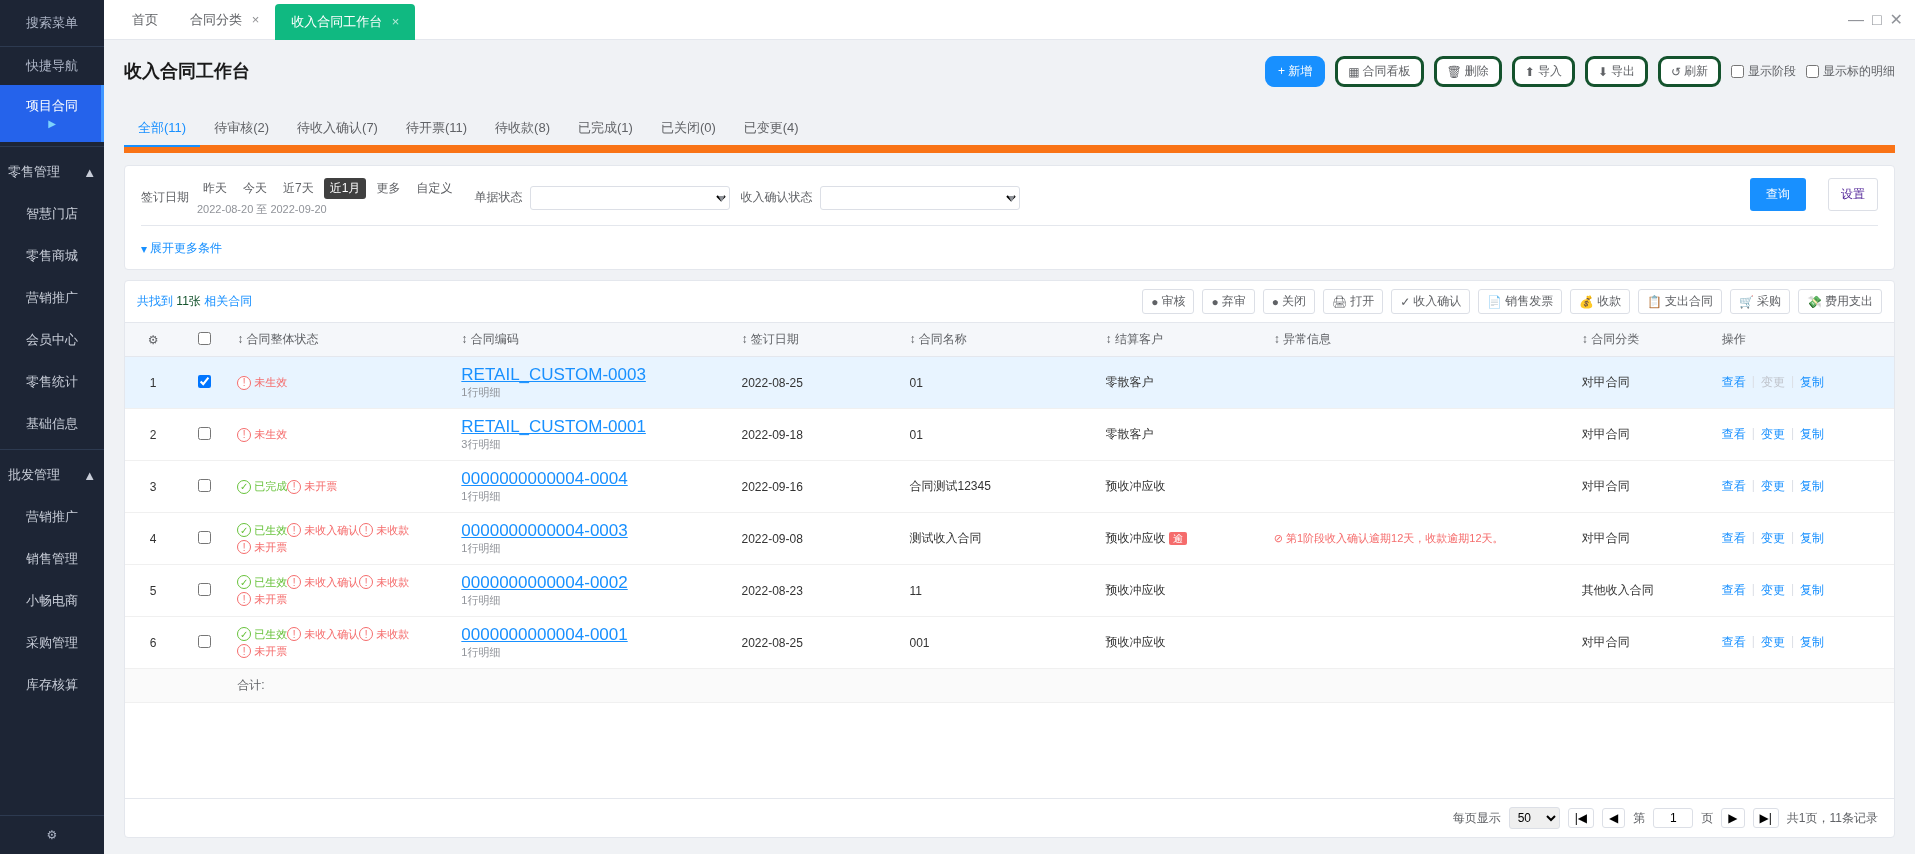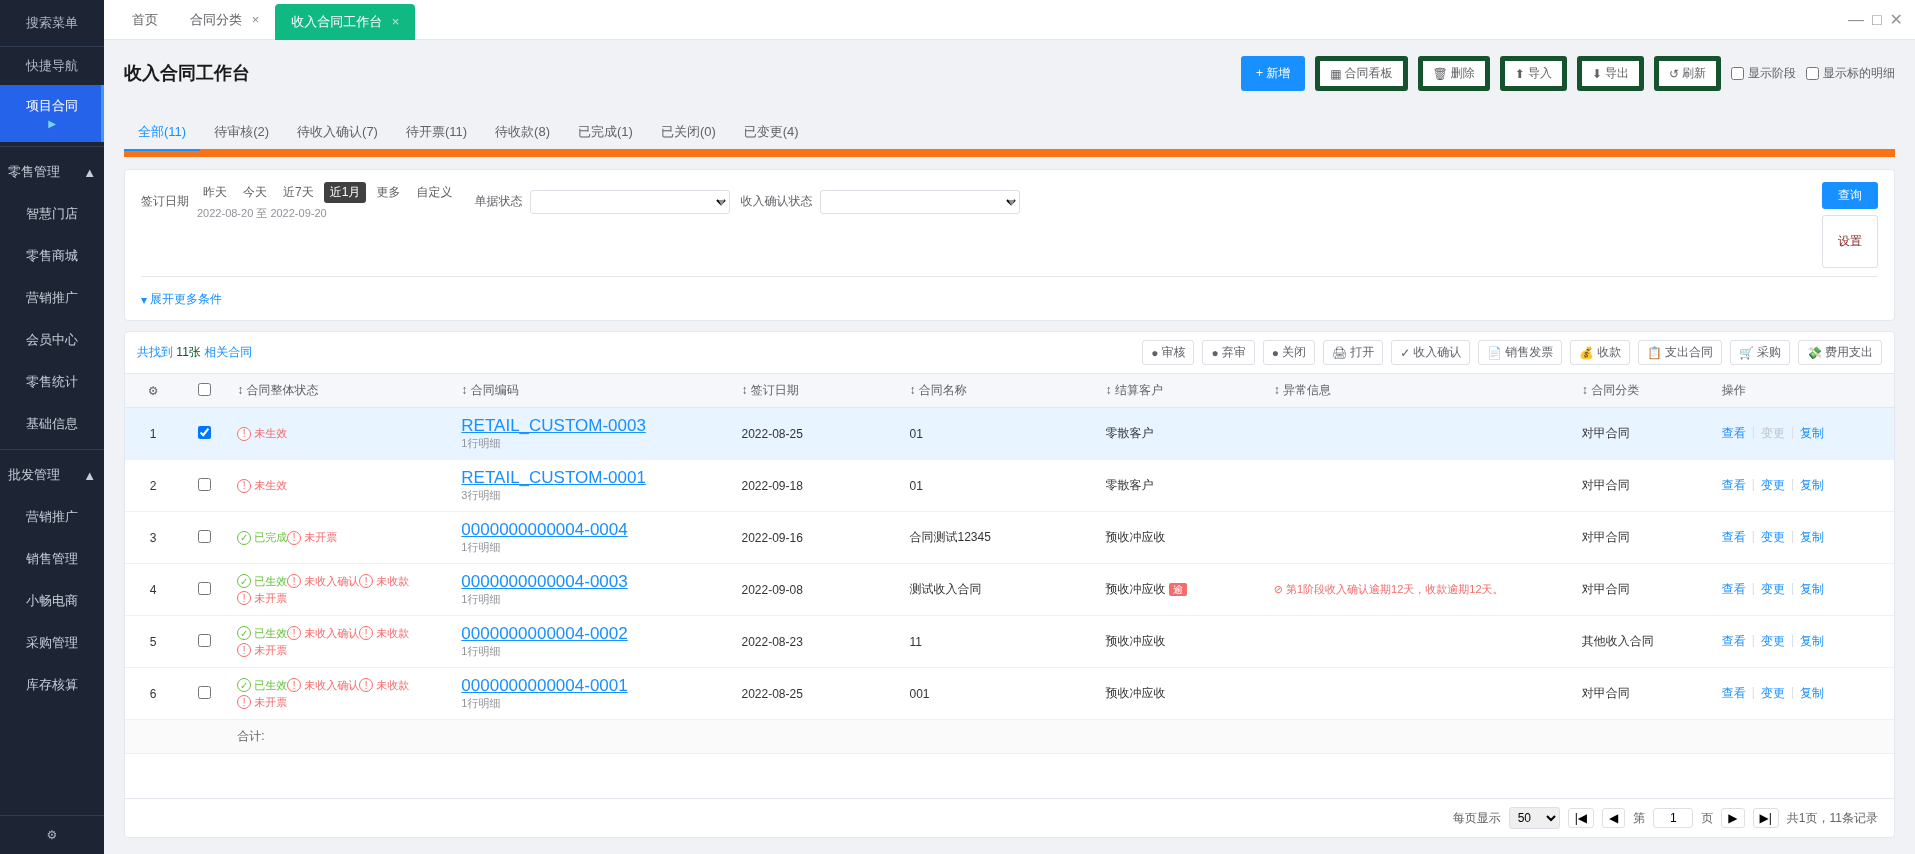--- a/index.html
+++ b/index.html
@@ -26,41 +26,41 @@
     .tab-item .close-btn { margin-left: 6px; opacity: 0.7; }
     .tab-spacer { flex: 1; }
     .window-controls { display: flex; align-items: center; gap: 8px; color: #909399; font-size: 16px; cursor: pointer; }
     
     
     .main-content { flex: 1; padding: 16px 20px; overflow: hidden; display: flex; flex-direction: column; }
     .page-title { font-size: 18px; font-weight: bold; color: #1a1a1a; margin-bottom: 14px; }
     
     
     .toolbar { display: flex; align-items: center; justify-content: flex-end; gap: 10px; margin-bottom: 12px; flex-shrink: 0; }
-    .toolbar-btn { display: flex; align-items: center; gap: 3px; padding: 4px 10px; background: #fff; border: 5px solid #14532d; border-radius: 3px; cursor: pointer; font-size: 12px; color: #606266; }
+    .toolbar-btn { display: flex; align-items: center; gap: 3px; padding: 4px 10px; background: #fff; border: 3px solid #14532d; border-radius: 9px; cursor: pointer; font-size: 12px; color: #606266; }
     .toolbar-btn-primary { background: #1890ff; color: #fff; border-color: #1890ff; }
     .checkbox-label { display: flex; align-items: center; gap: 4px; font-size: 12px; color: #606266; cursor: pointer; }
     
     
     .filter-tabs { display: flex; gap: 0; border-bottom: 8px solid #f97316; margin-bottom: 12px; flex-shrink: 0; }
     .filter-tab { padding: 8px 14px; cursor: pointer; font-size: 13px; color: #606266; border-bottom: 2px solid transparent; margin-bottom: -2px; }
     .filter-tab.active { color: #1890ff; border-bottom-color: #1890ff; font-weight: 500; }
     
     
     .search-bar { background: #fff; border: 1px solid #e4e7ed; border-radius: 4px; padding: 12px 16px; margin-bottom: 10px; flex-shrink: 0; }
     .search-field { display: flex; align-items: center; gap: 8px; font-size: 12px; color: #606266; }
     .search-field label { white-space: nowrap; }
     .date-shortcuts { display: flex; gap: 4px; }
     .date-btn { padding: 2px 6px; cursor: pointer; font-size: 12px; color: #606266; border-radius: 2px; }
     .date-btn.active { background: #404040; color: #fff; border-radius: 3px; }
     .date-range { font-size: 11px; color: #909399; margin-top: 3px; }
     .search-select { border: 1px solid #dcdfe6; border-radius: 3px; padding: 3px 8px; font-size: 12px; width: 200px; outline: none; background: #fff; }
     .expand-btn { display: flex; align-items: center; gap: 3px; color: #1890ff; cursor: pointer; font-size: 12px; margin-top: 6px; }
     .query-btn { background: #1890ff; color: #fff; border: none; border-radius: 3px; padding: 5px 16px; cursor: pointer; font-size: 12px; }
-    .settings-btn { background: #fff; color: #7f1d1d; border: 1px solid #dcdfe6; border-radius: 3px; padding: 17px 12px; cursor: pointer; font-size: 12px; }
+    .settings-btn { background: #fff; color: #4c1d95; border: 1px solid #dcdfe6; border-radius: 3px; padding: 7px 12px; cursor: pointer; font-size: 12px; }
     
     
     .table-area { flex: 1; overflow: hidden; display: flex; flex-direction: column; background: #fff; border: 1px solid #e4e7ed; border-radius: 4px; }
     .table-toolbar { display: flex; align-items: center; padding: 8px 12px; border-bottom: 1px solid #e4e7ed; gap: 8px; flex-shrink: 0; }
     .record-count { font-size: 12px; color: #606266; }
     .record-count span { color: #1890ff; }
     .table-action-btn { display: flex; align-items: center; gap: 3px; padding: 3px 8px; background: #fff; border: 1px solid #dcdfe6; border-radius: 3px; cursor: pointer; font-size: 12px; color: #606266; }
     
     
     .table-wrapper { flex: 1; overflow: auto; }
@@ -101,21 +101,21 @@
     .pagination { display: flex; align-items: center; justify-content: flex-end; padding: 8px 16px; border-top: 1px solid #e4e7ed; gap: 8px; flex-shrink: 0; font-size: 12px; color: #606266; }
     .page-size-select { border: 1px solid #dcdfe6; border-radius: 3px; padding: 2px 4px; font-size: 12px; }
     .page-btn { padding: 2px 6px; border: 1px solid #dcdfe6; border-radius: 3px; cursor: pointer; background: #fff; font-size: 12px; }
     .page-btn:disabled { color: #c0c4cc; cursor: not-allowed; }
     .page-input { border: 1px solid #dcdfe6; border-radius: 3px; padding: 2px 4px; font-size: 12px; width: 40px; text-align: center; }
     
     input[type="checkbox"] { cursor: pointer; }
     
     .search-bar-inner { display: flex; align-items: flex-start; gap: 20px; }
     .search-left { flex: 1; display: flex; flex-wrap: wrap; gap: 16px; align-items: center; }
-    .search-right { display: flex; flex-direction: column; gap: 6px; }
+    .search-right { display: flex; flex-direction: row; gap: 22px; }
   </style>
 </head>
 <body>
 
 <div class="app-container">
 
   <div class="sidebar">
     <div class="sidebar-search">搜索菜单</div>
     <div class="sidebar-nav">快捷导航</div>
 

